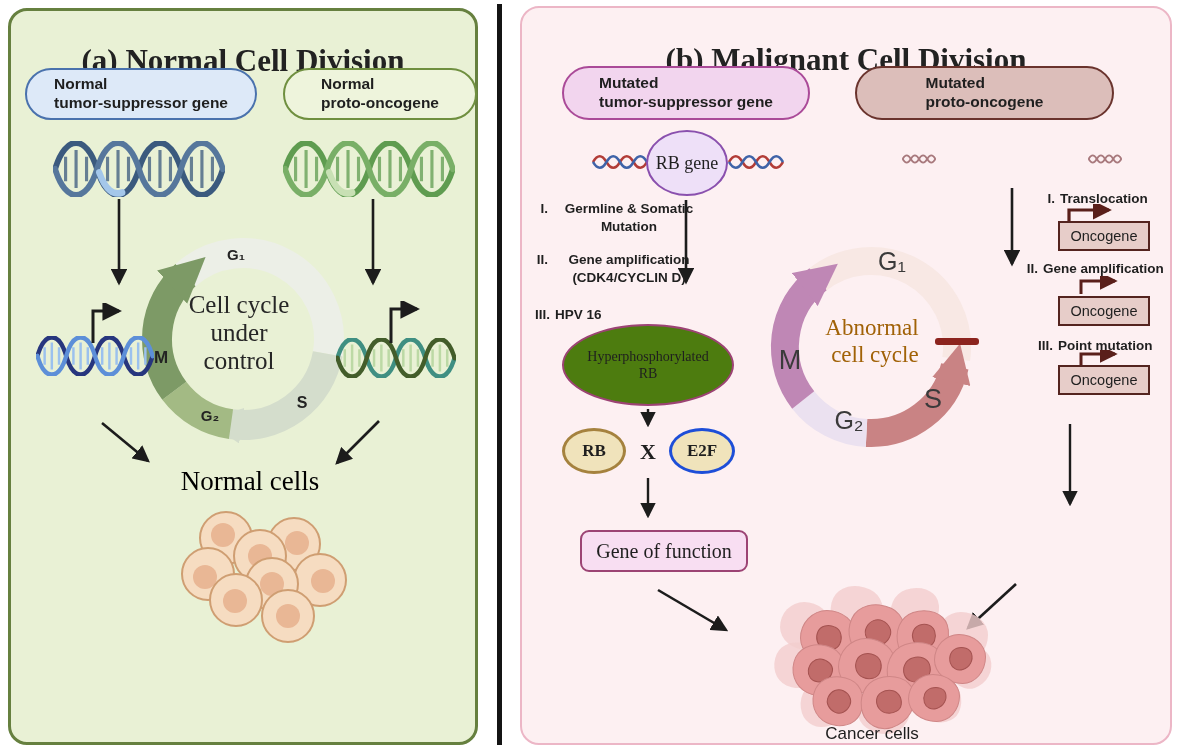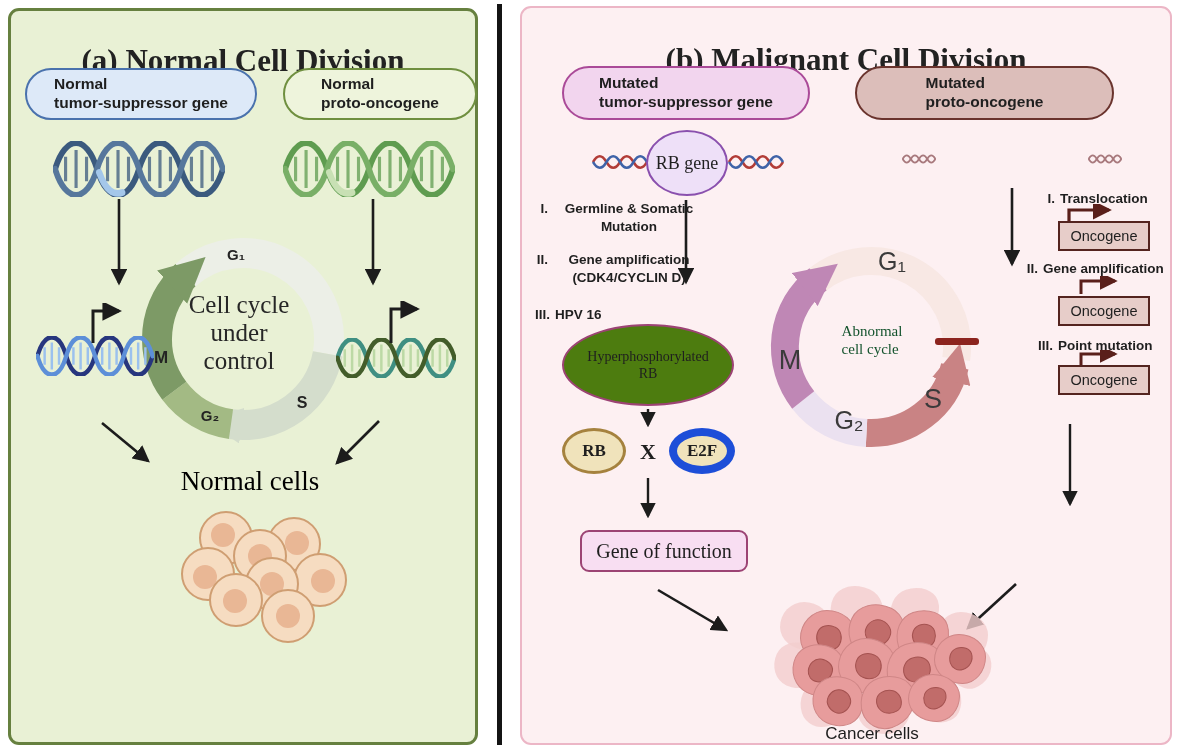--- a/index.html
+++ b/index.html
@@ -2,21 +2,21 @@
 <html><head>
 <meta charset="utf-8">
 <style>
   html,body{margin:0;padding:0;background:#ffffff;}
   #stage{position:relative;width:1179px;height:749px;background:#ffffff;overflow:hidden;
          font-family:"Liberation Sans","DejaVu Sans",sans-serif;color:#1f1f1f;}
   .abs{position:absolute;}
   .ctr{position:absolute;transform:translate(-50%,-50%);white-space:nowrap;}
   .prelines{white-space:pre-line;}
   .serif{font-family:"Liberation Serif","DejaVu Serif",serif;}
-  .panel{position:absolute;box-sizing:border-box;border-radius:11px;}
+  .panel{position:absolute;box-sizing:border-box;border-radius:19px;}
   #panel-a{left:8px;top:8px;width:470px;height:737px;background:#e9f1d5;border:3px solid #66803f;}
   #panel-b{left:520px;top:6px;width:652px;height:739px;background:#fdf0f2;border:2px solid #ecb6c6;}
   #divider{left:497px;top:4px;width:5px;height:741px;background:#141414;}
   .panel-title{position:absolute;left:0;right:0;text-align:center;font-weight:bold;font-size:31px;color:#222;}
   .pill{position:absolute;display:flex;align-items:center;justify-content:center;
         font-weight:bold;font-size:15.5px;line-height:1.22;white-space:pre-line;border-radius:28px;box-sizing:border-box;}
   .pill-blue{background:#dde9f8;border:2.5px solid #4a72ad;}
   .pill-lgreen{background:#eef4dc;border:2.5px solid #6f8f3f;}
   .pill-pink{background:#f2d5ee;border:2.5px solid #aa4a98;}
   .pill-rose{background:#dcbeba;border:2.5px solid #6a332d;}
@@ -206,41 +206,41 @@
     </div>
 
     <div class="oval serif prelines" style="left:40px;top:316px;width:172px;height:82px;background:#4d7c0f;border:2.5px solid #9c4374;font-size:14px;line-height:1.25">Hyperphosphorylated
 RB</div>
     <svg class="abs" style="left:114px;top:399px" width="24" height="30">
       <line x1="12" y1="2" x2="12" y2="18" stroke="#1c1c1c" stroke-width="2.4" marker-end="url(#mk-black)"></line>
     </svg>
 
     <div class="oval serif" style="left:40px;top:420px;width:64px;height:46px;background:#f0e3bb;border:3px solid #a5823e;font-size:17px;font-weight:bold">RB</div>
     <div class="ctr serif" style="left:126px;top:444px;font-size:22px;font-weight:bold">X</div>
-    <div class="oval serif" style="left:147px;top:420px;width:66px;height:46px;background:#f0e3bb;border:8px solid #1d4ed8;font-size:17px;font-weight:bold">E2F</div>
+    <div class="oval serif" style="left:147px;top:420px;width:66px;height:46px;background:#f0e3bb;border:3px solid #1d4ed8;font-size:17px;font-weight:bold">E2F</div>
     <svg class="abs" style="left:114px;top:468px" width="24" height="54">
       <line x1="12" y1="2" x2="12" y2="40" stroke="#1c1c1c" stroke-width="2.4" marker-end="url(#mk-black)"></line>
     </svg>
 
     <div class="fnbox serif" style="left:58px;top:522px;width:168px;height:42px;background:#f8def2;border:2.5px solid #9c4374">Gene of function</div>
     <svg class="abs" style="left:128px;top:576px" width="92" height="58">
       <line x1="8" y1="6" x2="76" y2="46" stroke="#1c1c1c" stroke-width="2.6" marker-end="url(#mk-black)"></line>
     </svg>
 
     <svg class="abs" style="left:239px;top:229px" width="220" height="220" viewBox="0 0 220 220">
       <path d="M54.7,44.1 A86,86 0 0 1 195.2,122" stroke="#f8e8e4" stroke-width="28" fill="none"></path>
       <path d="M193.8,129.3 A86,86 0 0 1 105.5,195.9" stroke="#c98384" stroke-width="28" fill="none" marker-start="url(#mk-ring-b-s)"></path>
       <path d="M105.5,195.9 A86,86 0 0 1 42.2,163" stroke="#ebe1f0" stroke-width="28" fill="none"></path>
       <path d="M42.2,163 A86,86 0 0 1 57,42.2" stroke="#bf87b5" stroke-width="28" fill="none" marker-end="url(#mk-ring-b-m)"></path>
     </svg>
     <div class="ctr cyc-lab-b" style="left:370px;top:253px">G₁</div>
     <div class="ctr cyc-lab-b" style="left:268px;top:352px;font-size:27px">M</div>
     <div class="ctr cyc-lab-b" style="left:327px;top:412px">G₂</div>
     <div class="ctr cyc-lab-b" style="left:411px;top:391px;font-size:27px">S</div>
-    <div class="ctr serif prelines" style="left:350px;top:333px;white-space:pre-line;text-align:left;font-size:15px;line-height:1.18;color:#14532d">Abnormal
+    <div class="ctr serif prelines" style="left:350px;top:333px;white-space:pre-line;text-align:right;font-size:23px;line-height:1.18;color:#a16207">Abnormal
 cell cycle</div>
     <div class="redbar" style="left:413px;top:330px;width:44px;height:7px"></div>
 
     <svg class="abs" style="left:380px;top:142px" width="34" height="18" viewBox="0 0 58 18">
       <path d="M1,9 Q8,-3 15,9 Q22,21 29,9 Q36,-3 43,9 Q50,21 57,9" fill="none" stroke="#a8797d" stroke-width="3"></path>
       <path d="M1,9 Q8,21 15,9 Q22,-3 29,9 Q36,21 43,9 Q50,-3 57,9" fill="none" stroke="#a8797d" stroke-width="3"></path>
     </svg>
     <svg class="abs" style="left:566px;top:142px" width="34" height="18" viewBox="0 0 58 18">
       <path d="M1,9 Q8,-3 15,9 Q22,21 29,9 Q36,-3 43,9 Q50,21 57,9" fill="none" stroke="#a8797d" stroke-width="3"></path>
       <path d="M1,9 Q8,21 15,9 Q22,-3 29,9 Q36,21 43,9 Q50,-3 57,9" fill="none" stroke="#a8797d" stroke-width="3"></path>

